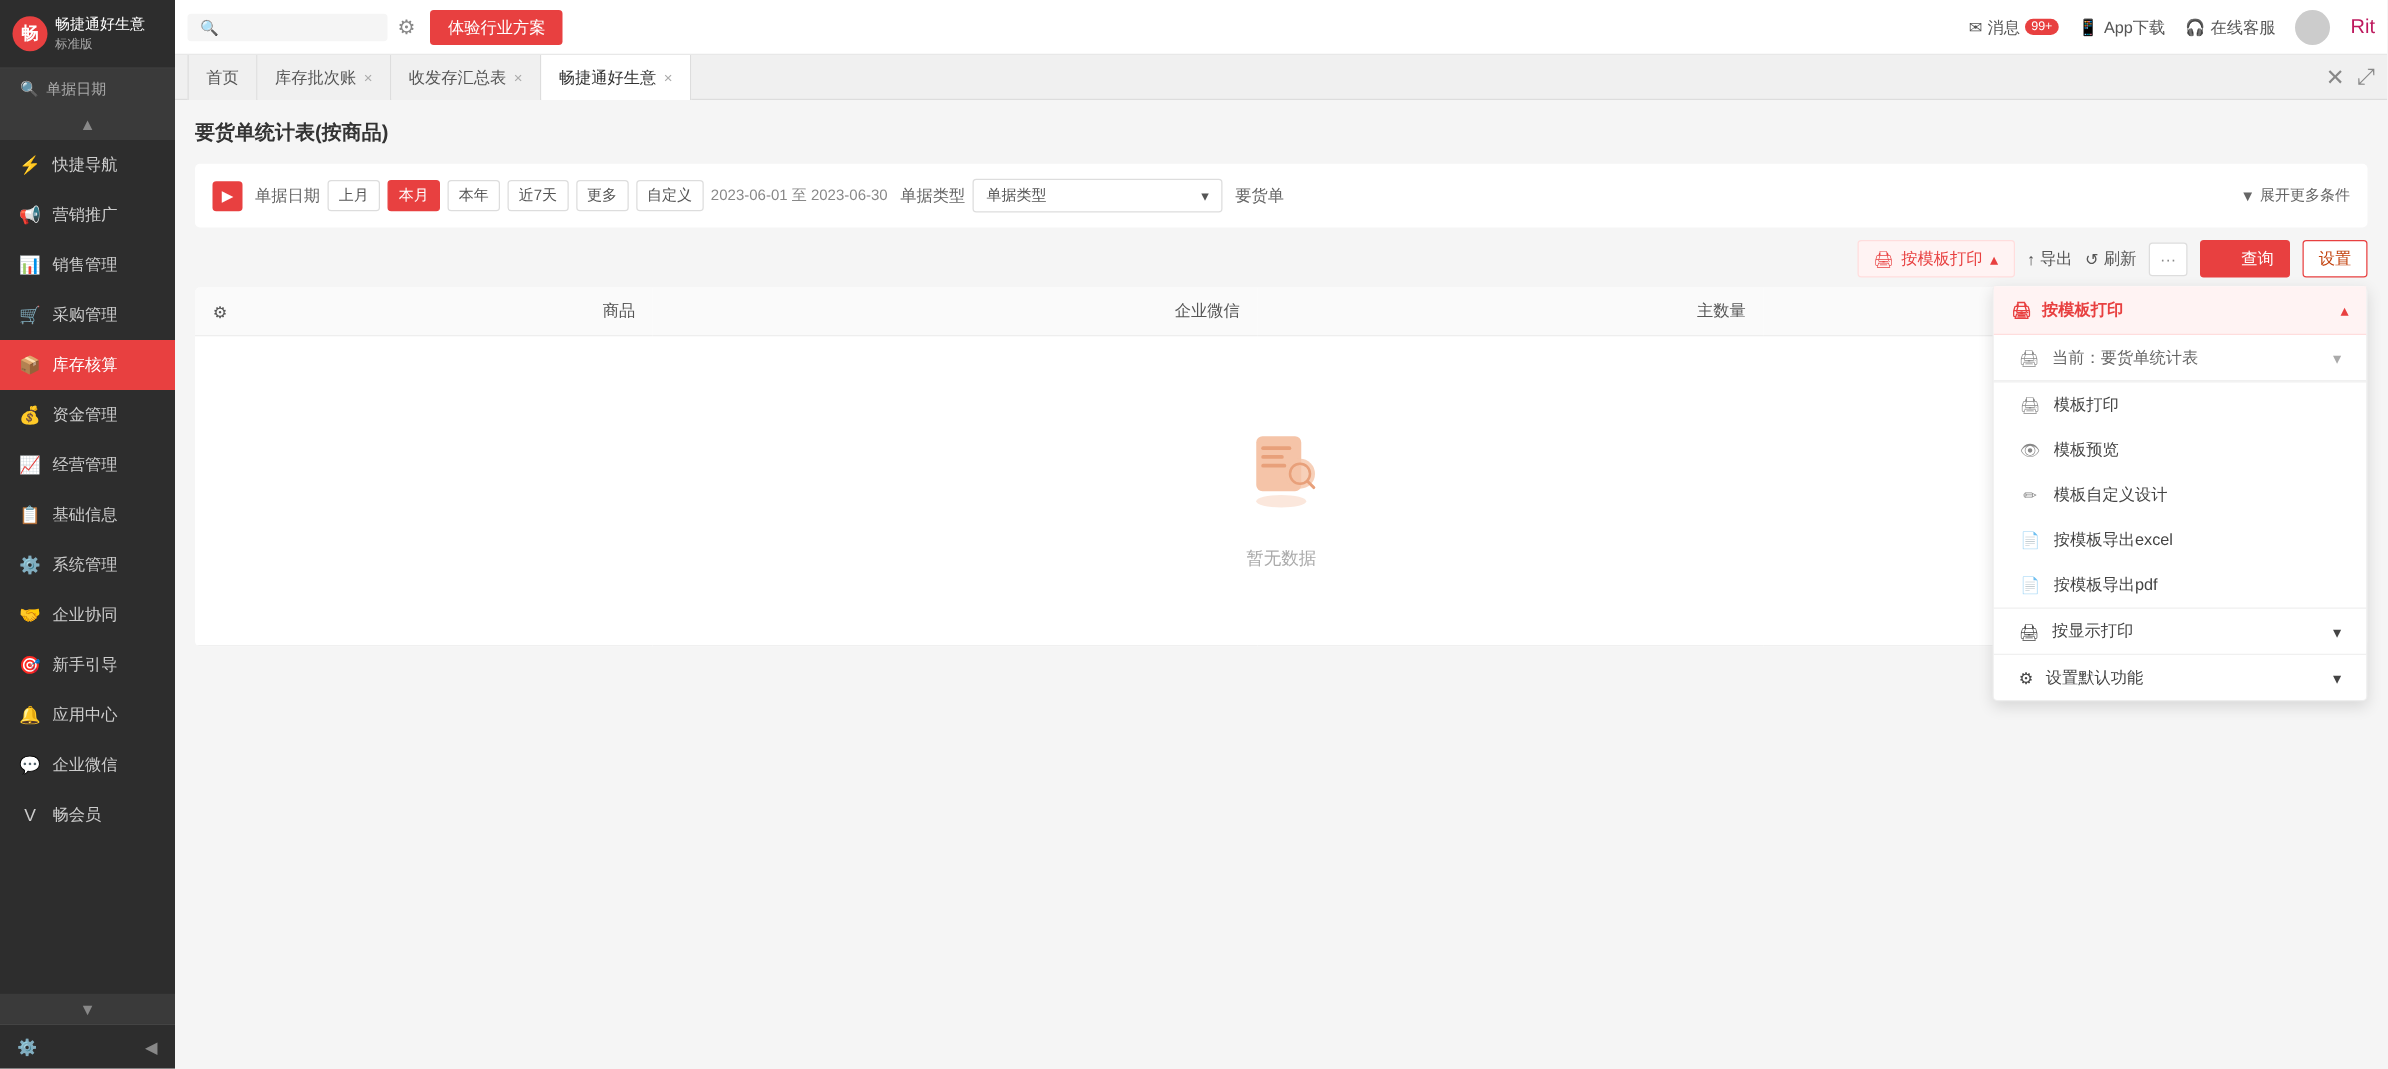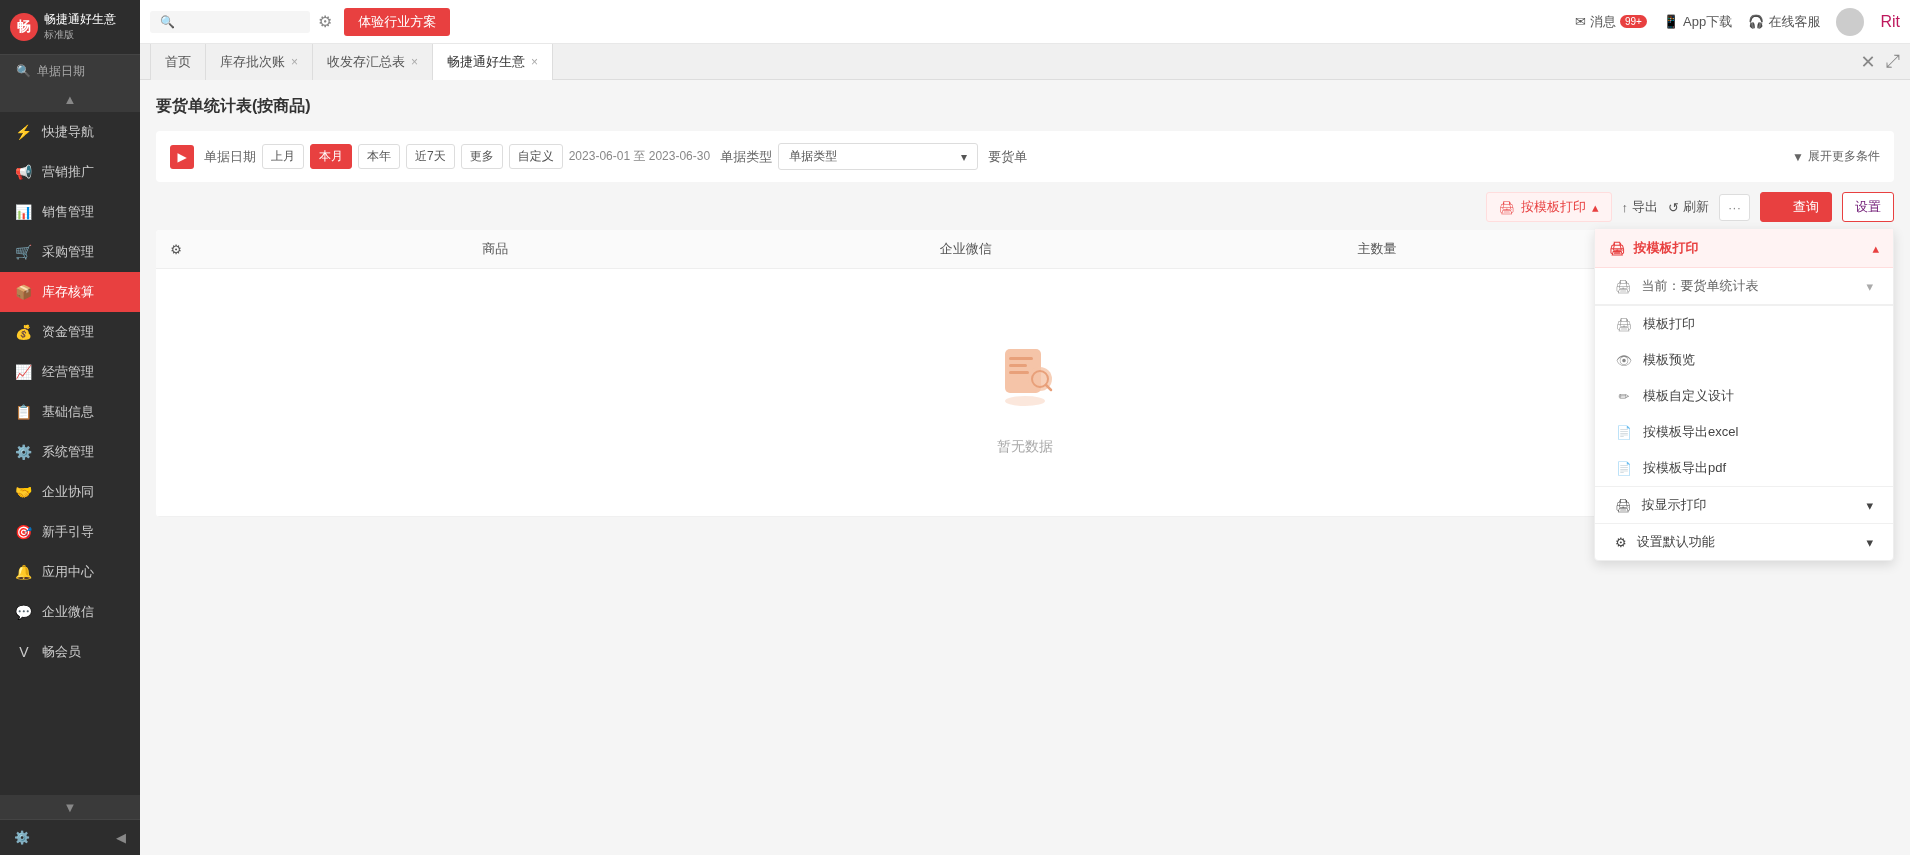--- a/index.html
+++ b/index.html
@@ -161,21 +161,21 @@
     .toolbar {
       display: flex; align-items: center; justify-content: flex-end;
       margin-bottom: 8px; gap: 10px;
     }
     .toolbar-btn {
       display: flex; align-items: center; gap: 4px;
       padding: 5px 12px; border: 1px solid #ddd; border-radius: 3px;
       background: #fff; cursor: pointer; font-size: 13px; color: #555;
     }
     .toolbar-btn.primary { background: #e84040; color: #fff; border-color: #e84040; padding-left: 32px; }
-    .toolbar-btn.red-outline { background: #fff; color: #701a75; border-color: #e84040; }
+    .toolbar-btn.red-outline { background: #fff; color: #c2410c; border-color: #e84040; }
     .toolbar-more { padding: 5px 8px; border: 1px solid #ddd; background: #fff; cursor: pointer; color: #888; border-radius: 3px; }
 
     
     .table-wrap { background: #fff; border-radius: 4px; overflow: hidden; }
     table { width: 100%; border-collapse: collapse; }
     th { background: #fafafa; font-size: 13px; color: #555; font-weight: normal; padding: 10px 14px; border-bottom: 1px solid #eee; text-align: right; }
     td { padding: 10px 14px; border-bottom: 1px solid #f0f0f0; font-size: 13px; color: #333; }
     .th-gear { width: 40px; text-align: center; }
 
     

